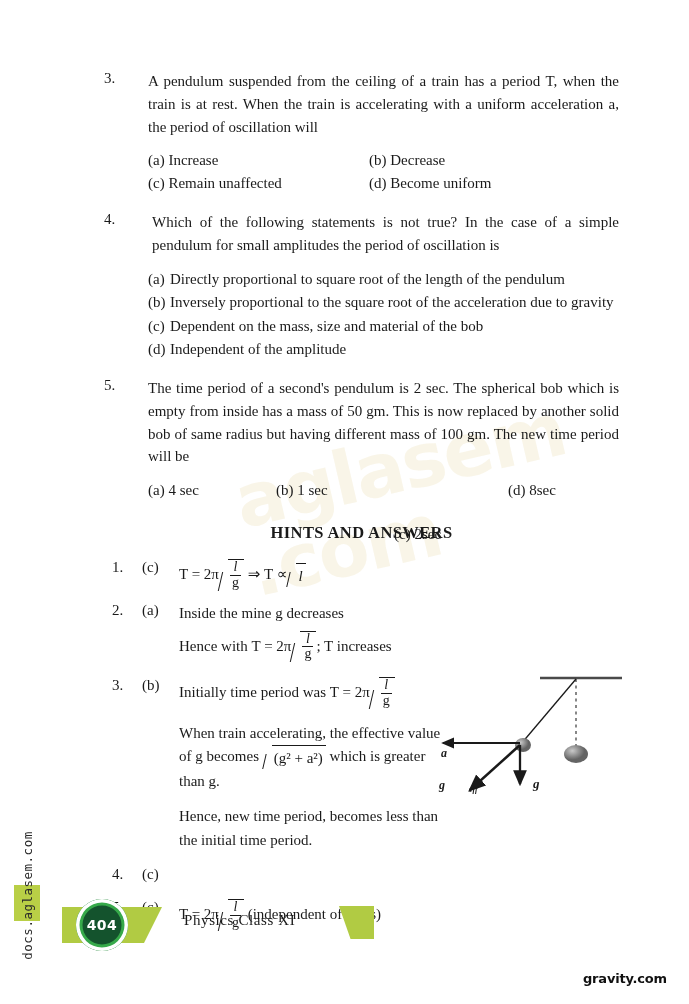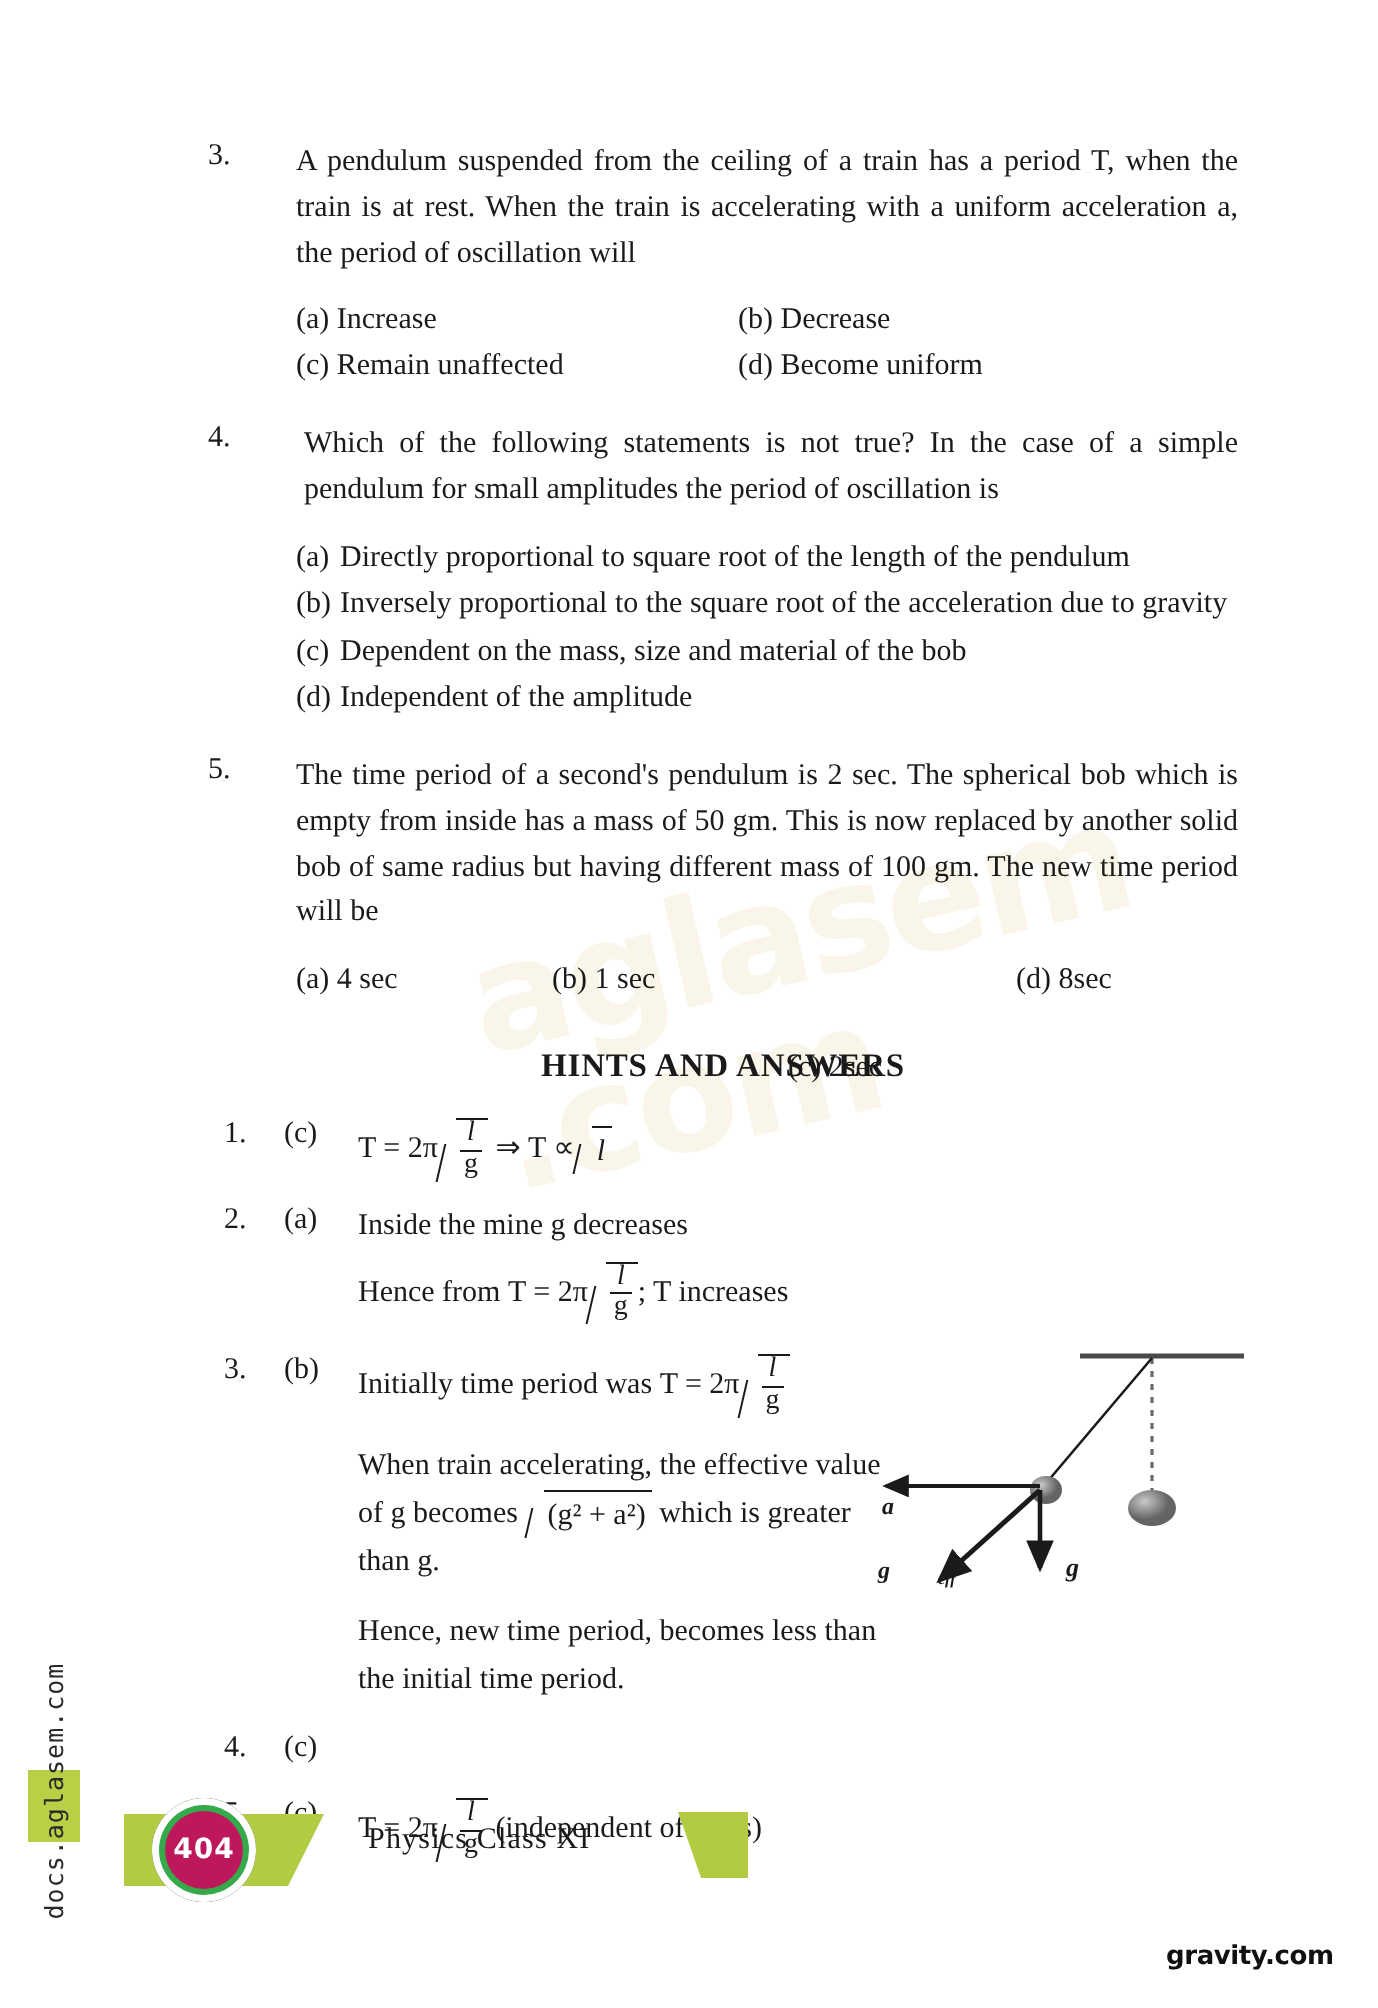--- a/index.html
+++ b/index.html
@@ -233,21 +233,21 @@
     background: #b1cb43;
     clip-path: polygon(0 0, 100% 0, 82% 100%, 0 100%);
   }
   .badge {
     position: absolute;
     left: 76px;
     top: 899px;
     width: 52px;
     height: 52px;
     border-radius: 50%;
-    background: #be185d;
+    background: #14532d;
     display: flex;
     align-items: center;
     justify-content: center;
     box-shadow: inset 0 0 0 3.5px #ffffff, inset 0 0 0 6.5px #36a94a;
   }
   .badge span {
     font-family: "DejaVu Sans", sans-serif;
     font-weight: bold;
     font-size: 14px;
     color: #ffffff;
@@ -362,21 +362,21 @@
         </span>
       </div>
     </div>
 
     <div class="ans">
       <span class="ans-num">2.</span>
       <span class="ans-key">(a)</span>
       <div class="ans-body">
         <div class="ans-line">Inside the mine g decreases</div>
         <div class="ans-line">
-          <span>Hence from</span>
+          <span>Hence with</span>
           <span class="mth"><span>T = 2π</span><span class="radical"><span class="inner"><span class="frac"><span class="num">l</span><span class="den">g</span></span></span></span></span><span>; T increases</span>
         </div>
       </div>
     </div>
 
     <div class="ans" style="margin-top:14px;">
       <span class="ans-num">3.</span>
       <span class="ans-key">(b)</span>
       <div class="ans-body" style="width:272px;">
         <div class="ans-line">

